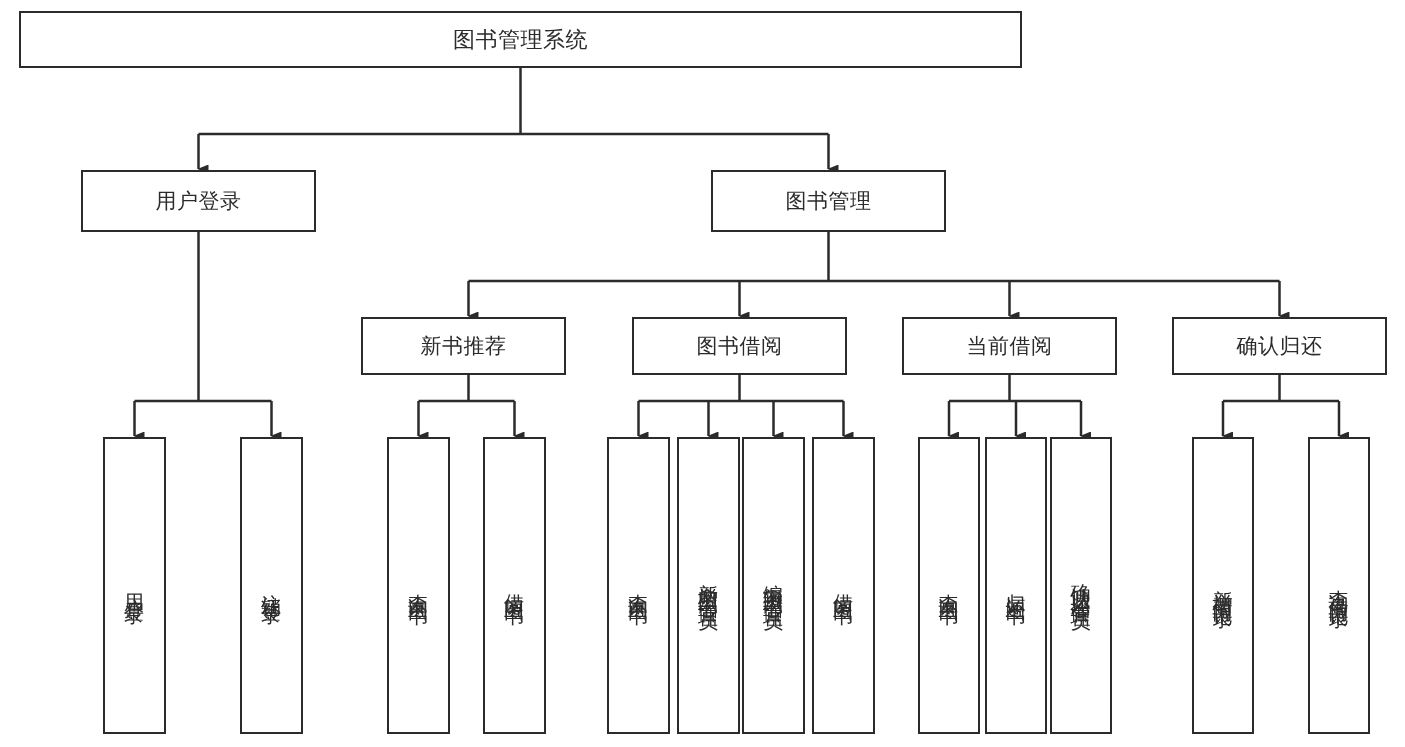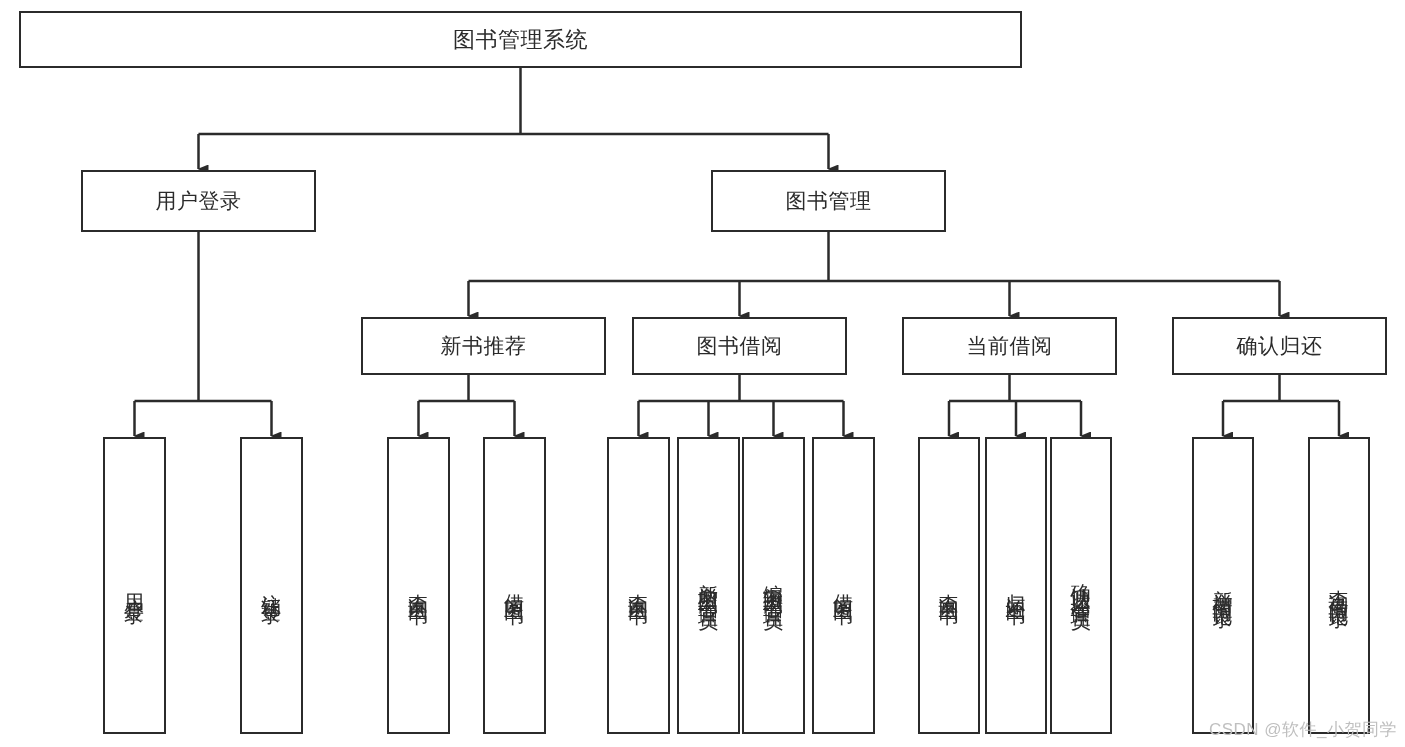--- a/index.html
+++ b/index.html
@@ -123,21 +123,21 @@
   <div id="nodes-layer">
       <div class="node-box root" style="left: 19px; top: 11px; width: 1003px; height: 57px; border-color: rgb(43, 43, 43); background: rgb(255, 255, 255);">
         <span class="node-label-h">图书管理系统</span>
       </div>
       <div class="node-box" style="left: 81px; top: 170px; width: 235px; height: 62px; border-color: rgb(43, 43, 43); background: rgb(255, 255, 255);">
         <span class="node-label-h">用户登录</span>
       </div>
       <div class="node-box" style="left: 711px; top: 170px; width: 235px; height: 62px; border-color: rgb(43, 43, 43); background: rgb(255, 255, 255); text-align: center;">
         <span class="node-label-h">图书管理</span>
       </div>
-      <div class="node-box" style="left: 361px; top: 317px; width: 245px; height: 58px; border-color: rgb(43, 43, 43); background: rgb(255, 255, 255);">
+      <div class="node-box" style="left: 361px; top: 317px; width: 205px; height: 58px; border-color: rgb(43, 43, 43); background: rgb(255, 255, 255);">
         <span class="node-label-h">新书推荐</span>
       </div>
       <div class="node-box" style="left: 632px; top: 317px; width: 215px; height: 58px; border-color: rgb(43, 43, 43); background: rgb(255, 255, 255);">
         <span class="node-label-h">图书借阅</span>
       </div>
       <div class="node-box" style="left: 902px; top: 317px; width: 215px; height: 58px; border-color: rgb(43, 43, 43); background: rgb(255, 255, 255);">
         <span class="node-label-h">当前借阅</span>
       </div>
       <div class="node-box" style="left: 1172px; top: 317px; width: 215px; height: 58px; border-color: rgb(43, 43, 43); background: rgb(255, 255, 255);">
         <span class="node-label-h">确认归还</span>
@@ -176,14 +176,13 @@
         <span class="node-label-v">确认归还（管理员）</span>
       </div>
       <div class="node-box leaf" style="left: 1192px; top: 437px; width: 62px; height: 297px; border-color: rgb(43, 43, 43); background: rgb(255, 255, 255);">
         <span class="node-label-v">新增借阅记录</span>
       </div>
       <div class="node-box leaf" style="left: 1308px; top: 437px; width: 62px; height: 297px; border-color: rgb(43, 43, 43); background: rgb(255, 255, 255);">
         <span class="node-label-v">查询借阅记录</span>
       </div>
     </div>
 
-  <div class="watermark">CSDN @软件_小贺同学</div>
 </div>
 
 </body></html>

